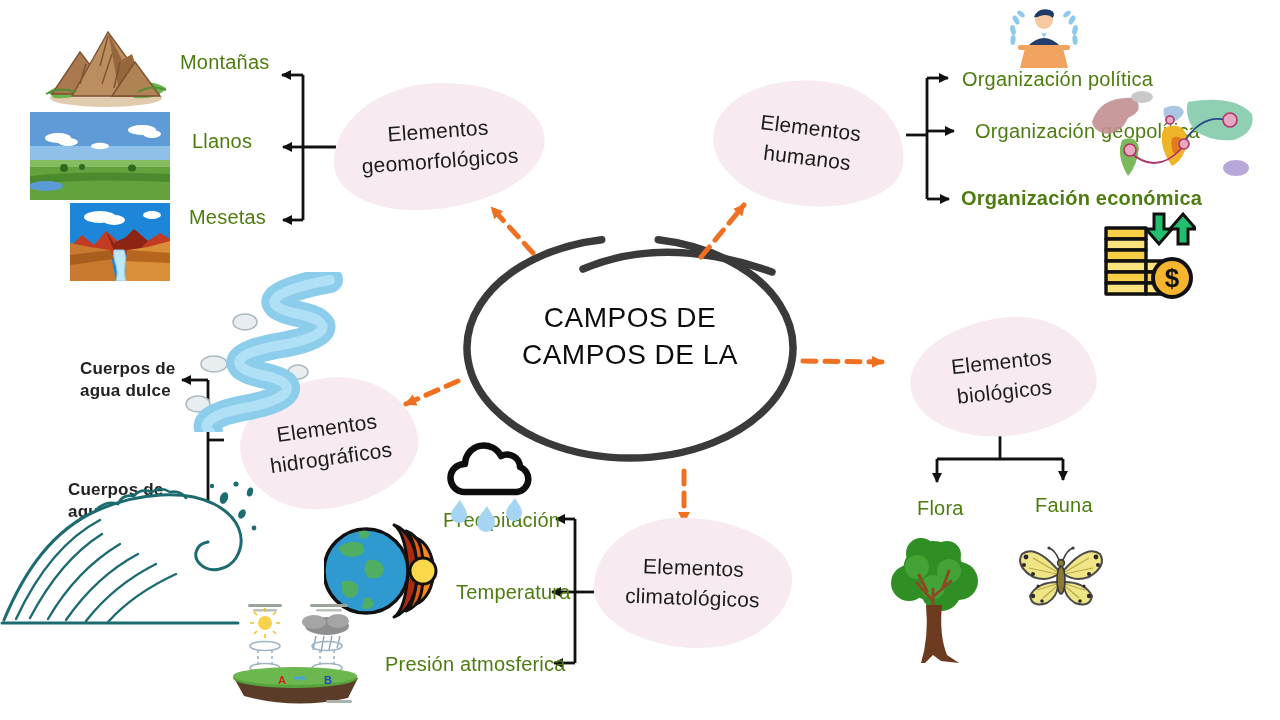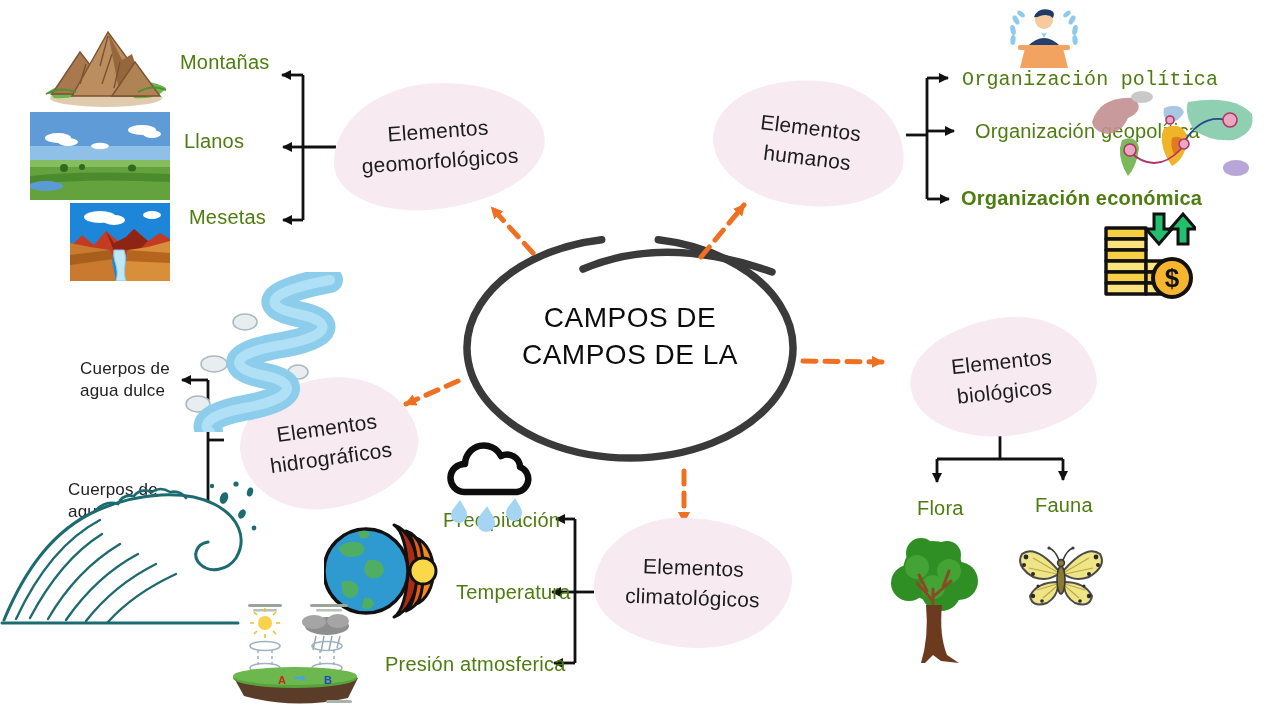--- a/index.html
+++ b/index.html
@@ -12,21 +12,21 @@
   .blob .bt span{display:block;}
   .blob-geo{left:333px;top:83px;width:212px;height:126px;border-radius:48% 52% 58% 42% / 60% 50% 50% 40%;transform:rotate(-4deg);}
   .blob-hum{left:713px;top:80px;width:192px;height:126px;border-radius:55% 45% 52% 48% / 52% 58% 42% 48%;transform:rotate(7deg);}
   .blob-hid{left:240px;top:378px;width:178px;height:130px;border-radius:52% 48% 55% 45% / 48% 55% 45% 52%;transform:rotate(-8deg);}
   .blob-cli{left:594px;top:518px;width:198px;height:130px;border-radius:45% 55% 48% 52% / 55% 45% 55% 45%;transform:rotate(2deg);}
   .blob-bio{left:910px;top:318px;width:186px;height:118px;border-radius:55% 45% 50% 50% / 50% 60% 40% 50%;transform:rotate(-6deg);}
   .center-title{position:absolute;left:488px;top:300px;width:284px;text-align:center;
     font-size:28px;line-height:1.32;font-weight:400;color:#0c0c0c;letter-spacing:.5px;
     text-shadow:0 0 5px rgba(255,255,255,.9);}
   .lbl{position:absolute;font-size:20px;color:#4d7c0f;white-space:nowrap;letter-spacing:.2px;}
-  .lbl2{position:absolute;font-size:17px;color:#222;line-height:21.5px;letter-spacing:.2px;}
+  .lbl2{position:absolute;font-size:17px;color:#222;line-height:21.5px;letter-spacing:.2px;font-weight:bold;}
   .lbl-c{text-align:right;}
 </style>
 </head>
 <body>
 
 <div class="canvas">
 
   <svg class="overlay" viewBox="0 0 1280 720">
     <defs>
       <marker id="mb" markerUnits="userSpaceOnUse" markerWidth="12" markerHeight="12" refX="9" refY="5" orient="auto">
@@ -112,24 +112,24 @@
       </div>
   </div>
   <div class="blob blob-bio">
     <div class="bt">
         <span>Elementos</span>
       <span>biológicos</span>
       </div>
   </div>
 
   <div class="lbl" style="left:180px;top:51px;">Montañas</div>
-  <div class="lbl" style="left:184px;top:130px;">Llanos</div>
+  <div class="lbl" style="left:192px;top:130px;">Llanos</div>
   <div class="lbl" style="left:189px;top:206px;">Mesetas</div>
 
-  <div class="lbl" style="left:962px;top:68px;font-family:Liberation Mono, monospace;">Organización política</div>
+  <div class="lbl" style="left:962px;top:68px;">Organización política</div>
   <div class="lbl" style="left:975px;top:120px;">Organización geopolítica</div>
   <div class="lbl" style="left:961px;top:187px;font-weight:bold;">Organización económica</div>
 
   <div class="lbl2" style="left:80px;top:358px;">
     <div>Cuerpos de</div>
     <div>agua dulce</div>
   </div>
   <div class="lbl2" style="left:68px;top:479px;">
     <div>Cuerpos de</div>
     <div>agua salada</div>

